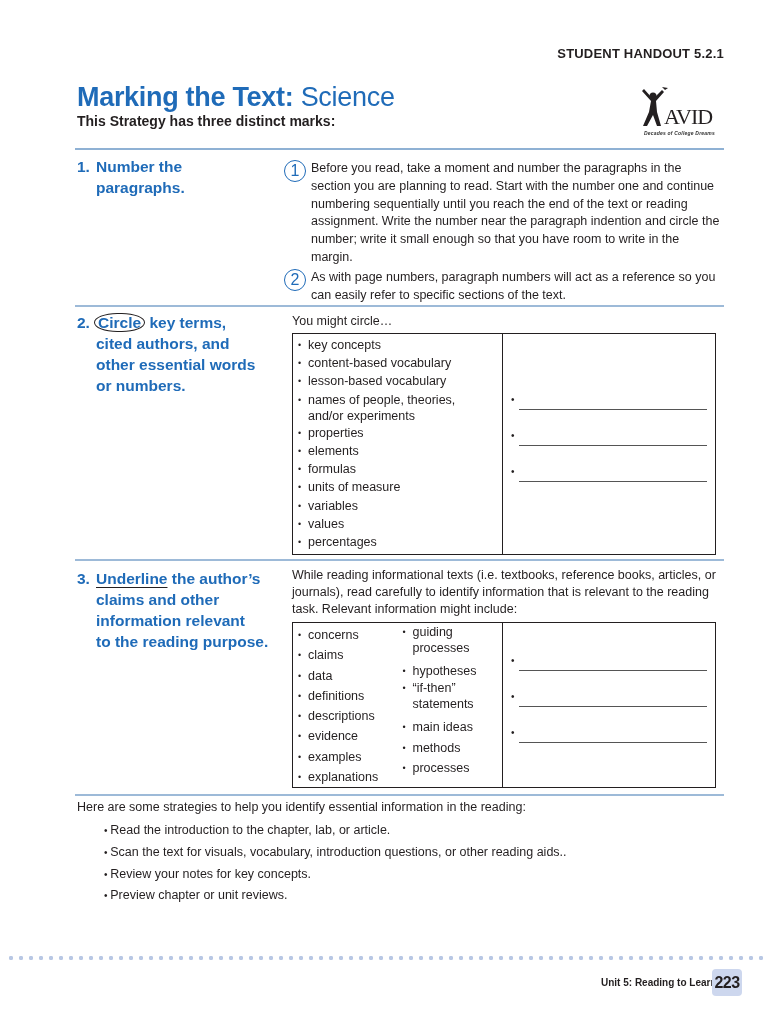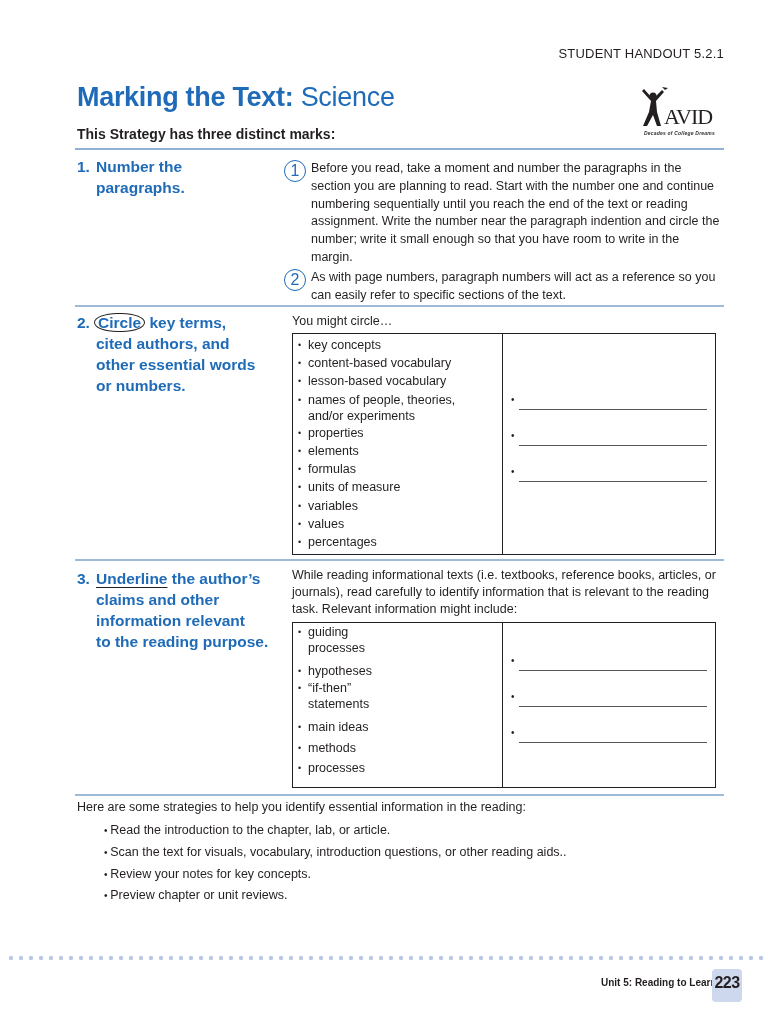--- a/index.html
+++ b/index.html
@@ -1,28 +1,28 @@
 <!DOCTYPE html>
 <html><head>
   <meta charset="utf-8">
   <style>
     * { box-sizing: border-box; margin: 0; padding: 0; }
     html, body { width: 768px; height: 1024px; background: #ffffff; overflow: hidden; }
     body { position: relative; font-family: "Liberation Sans", "DejaVu Sans", sans-serif; color: #231f20; }
 
-    .handout-label { position: absolute; top: 46px; right: 44px; font-size: 13px; font-weight: normal; letter-spacing: 0.2px; color: #231f20; }
+    .handout-label { position: absolute; top: 46px; right: 44px; font-size: 13px; font-weight: bold; letter-spacing: 0.2px; color: #231f20; }
 
     .title { position: absolute; top: 82px; left: 77px; font-size: 27px; font-weight: bold; color: #1f6bb8; letter-spacing: -0.3px; }
     .title .light { font-weight: normal; }
 
     .logo { position: absolute; top: 86px; left: 640px; width: 86px; height: 50px; }
     .logo .tag { position: absolute; bottom: 0; left: 4px; font-size: 5px; font-weight: bold; font-style: italic; color: #333; letter-spacing: 0.2px; white-space: nowrap; }
     .logo .avid { position: absolute; top: 18px; left: 24px; font-family: "Liberation Serif", serif; font-size: 22px; color: #231f20; letter-spacing: -1px; }
 
-    .subtitle { position: absolute; top: 126px; left: 77px; font-size: 14px; font-weight: bold; color: #231f20; }
+    .subtitle { position: absolute; top: 113px; left: 77px; font-size: 14px; font-weight: bold; color: #231f20; }
 
     .rule { position: absolute; left: 75px; width: 649px; height: 2px; background: #8fb1d4; }
     .rule.thin { height: 1.5px; background: #9dbad8; }
 
     .section-head { position: absolute; left: 77px; width: 200px; font-size: 15.5px; font-weight: bold; color: #1f6bb8; line-height: 21px; }
     .section-head .num { display: inline-block; width: 19px; }
     .section-head .indent { padding-left: 19px; display: block; }
     .circled-word { border: 1.3px solid #231f20; border-radius: 50%/55%; padding: 0 3px; margin-left: -2px; text-align: center; }
     .underlined-word { text-decoration: underline; text-decoration-color: #231f20; text-underline-offset: 3px; }
 
@@ -50,21 +50,21 @@
     .bul2.multi { line-height: 15.5px; margin-bottom: 5px; }
 
     .strategies-intro { position: absolute; top: 800px; left: 77px; font-size: 12.5px; color: #231f20; }
     .strategies { position: absolute; top: 820px; left: 104px; }
     .strategies li { list-style: none; font-size: 12.5px; line-height: 20.8px; color: #231f20; }
     .strategies li::before { content: "• "; font-size: 10px; }
 
     .dots { position: absolute; top: 955px; left: 6px; width: 762px; height: 6px; background-image: radial-gradient(circle, #b9c8e4 2px, transparent 2.3px); background-size: 10px 6px; background-repeat: repeat-x; }
 
     .footer-unit { position: absolute; top: 977px; left: 601px; font-size: 10px; font-weight: bold; color: #231f20; }
-    .page-num { position: absolute; top: 969px; left: 712px; width: 30px; height: 33px; background: #cdd7ee; border-radius: 4px; font-size: 16px; font-weight: bold; color: #231f20; text-align: center; line-height: 27px; letter-spacing: -0.5px; }
+    .page-num { position: absolute; top: 969px; left: 712px; width: 30px; height: 27px; background: #cdd7ee; border-radius: 4px; font-size: 16px; font-weight: bold; color: #231f20; text-align: center; line-height: 27px; letter-spacing: -0.5px; }
   </style>
 </head>
 <body>
 
 <div class="handout-label">STUDENT HANDOUT 5.2.1</div>
 
 <div class="title">
   <span>Marking the Text:</span><span class="light"> Science</span>
 </div>
 
@@ -144,20 +144,30 @@
   <span class="indent">claims and other</span>
   <span class="indent">information relevant</span>
   <span class="indent">to the reading purpose.</span>
 </div>
 
 <div class="intro" style="top:567px;">While reading informational texts (i.e. textbooks, reference books, articles, or journals), read carefully to identify information that is relevant to the reading task. Relevant information might include:</div>
 
 <div class="box" style="top:622px;height:166px;">
   <div class="left">
     <div class="two-col">
+      <div class="col1">
+        <div class="bul2">concerns</div>
+        <div class="bul2">claims</div>
+        <div class="bul2">data</div>
+        <div class="bul2">definitions</div>
+        <div class="bul2">descriptions</div>
+        <div class="bul2">evidence</div>
+        <div class="bul2">examples</div>
+        <div class="bul2">explanations</div>
+      </div>
       <div class="col2">
         <div class="bul2 multi"><span>guiding</span><br><span>processes</span></div>
         <div class="bul2">hypotheses</div>
         <div class="bul2 multi"><span>“if-then”</span><br><span>statements</span></div>
         <div class="bul2">main ideas</div>
         <div class="bul2">methods</div>
         <div class="bul2">processes</div>
       </div>
     </div>
   </div>

